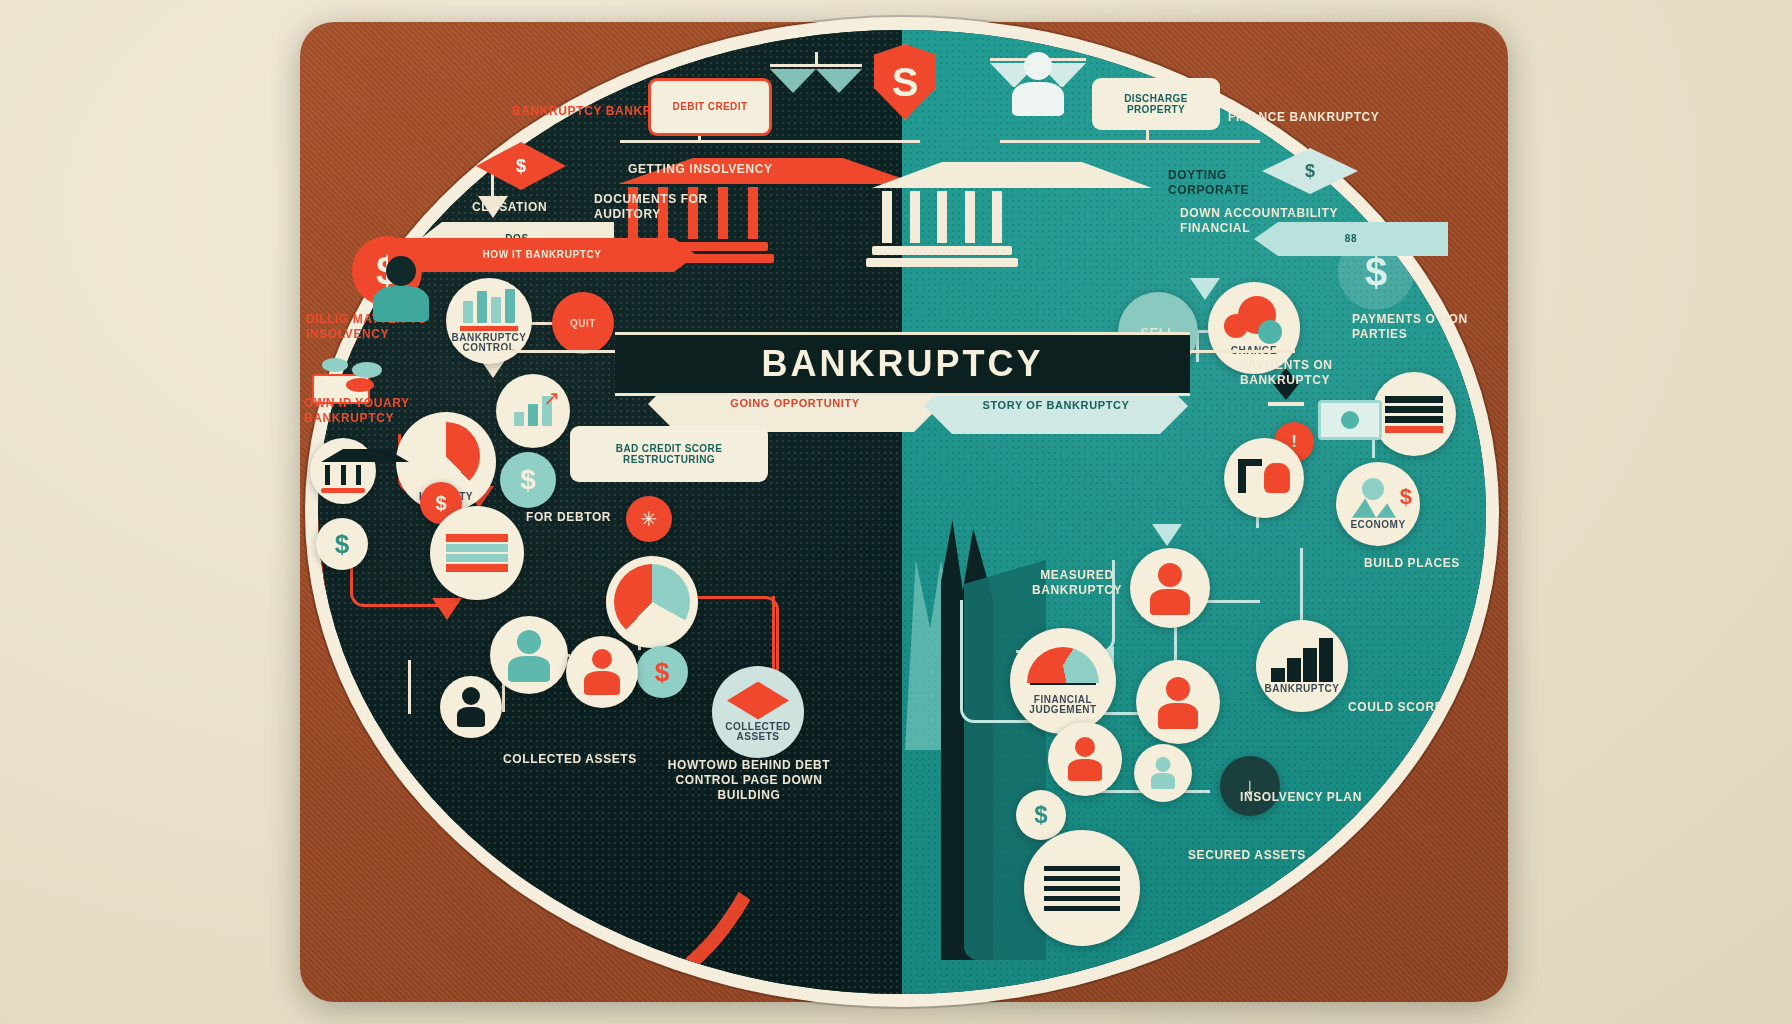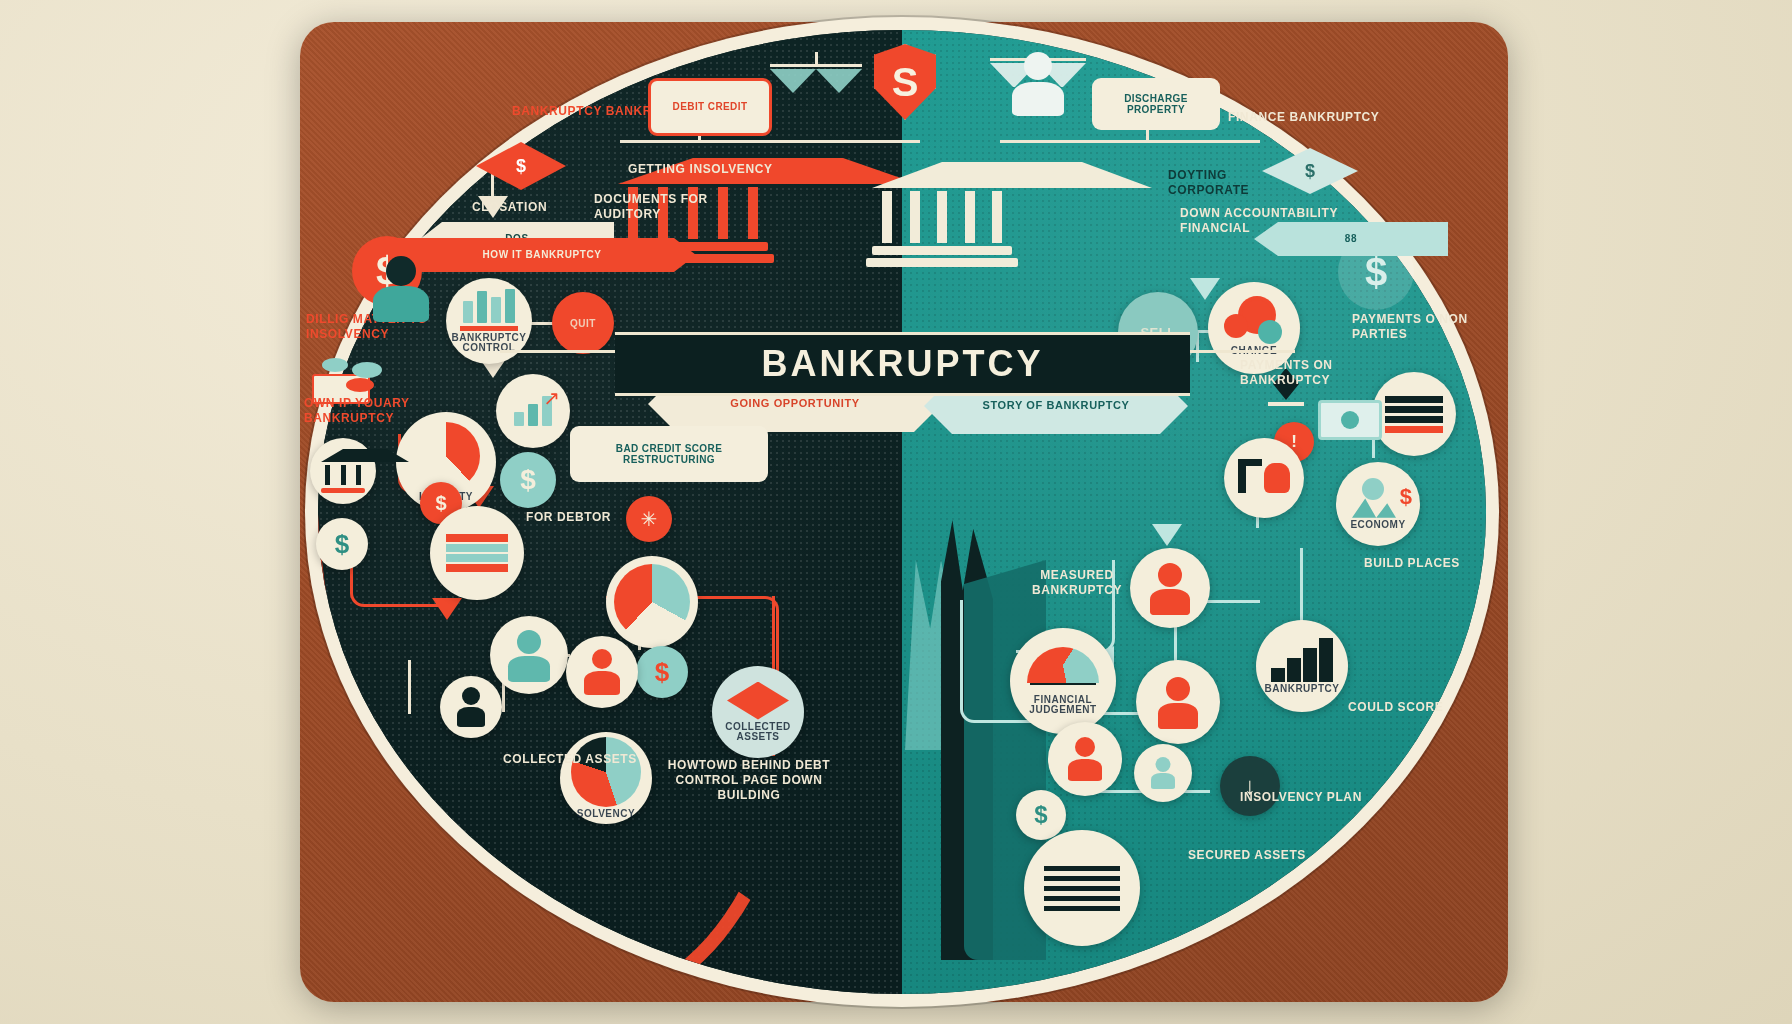--- a/index.html
+++ b/index.html
@@ -374,24 +374,20 @@
         <div class="b" style="top:20px;width:28px;height:20px;background:#0d2222;"></div>
       </div>
     </div>
   </div>
 
   <div class="badge" style="left:712px;top:666px;width:92px;height:92px;background:#cfe3de;">
     <div class="diamond red" style="position:relative;left:0;top:0;width:62px;height:38px;"></div>
     <div class="cap">COLLECTED ASSETS</div>
   </div>
 
-  <div class="badge" style="left:560px;top:732px;width:92px;height:92px;">
-    <div class="pie" style="width:70px;height:70px;background:conic-gradient(#8fcfc6 0 45%, #f0482c 45% 80%, #0d2222 80% 100%);"></div>
-    <div class="cap">SOLVENCY</div>
-  </div>
 
   <div class="lbl cream ctr" style="left:664px;top:758px;width:170px;">HOWTOWD BEHIND DEBT CONTROL PAGE DOWN BUILDING</div>
   <div class="lbl cream ctr" style="left:500px;top:752px;width:140px;">COLLECTED ASSETS</div>
 
   <div style="position:absolute;left:312px;top:356px;width:92px;height:48px;z-index:22;">
     <div style="position:absolute;left:0;top:18px;width:54px;height:26px;background:#f4eedb;border:2px solid #f0482c;border-radius:3px;"></div>
     <div style="position:absolute;left:10px;top:2px;width:26px;height:14px;border-radius:50%;background:#8fcfc6;"></div>
     <div style="position:absolute;left:40px;top:6px;width:30px;height:16px;border-radius:50%;background:#8fcfc6;"></div>
     <div style="position:absolute;left:34px;top:22px;width:28px;height:14px;border-radius:50%;background:#f0482c;"></div>
   </div>

